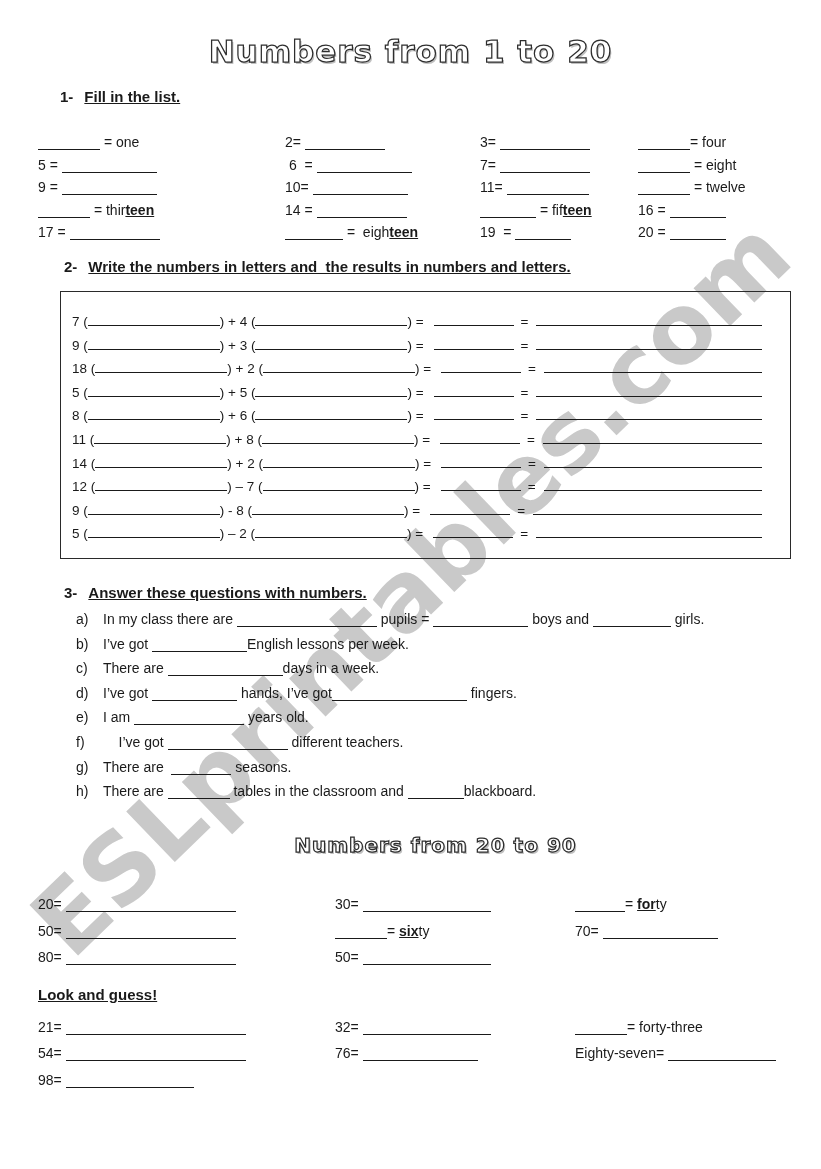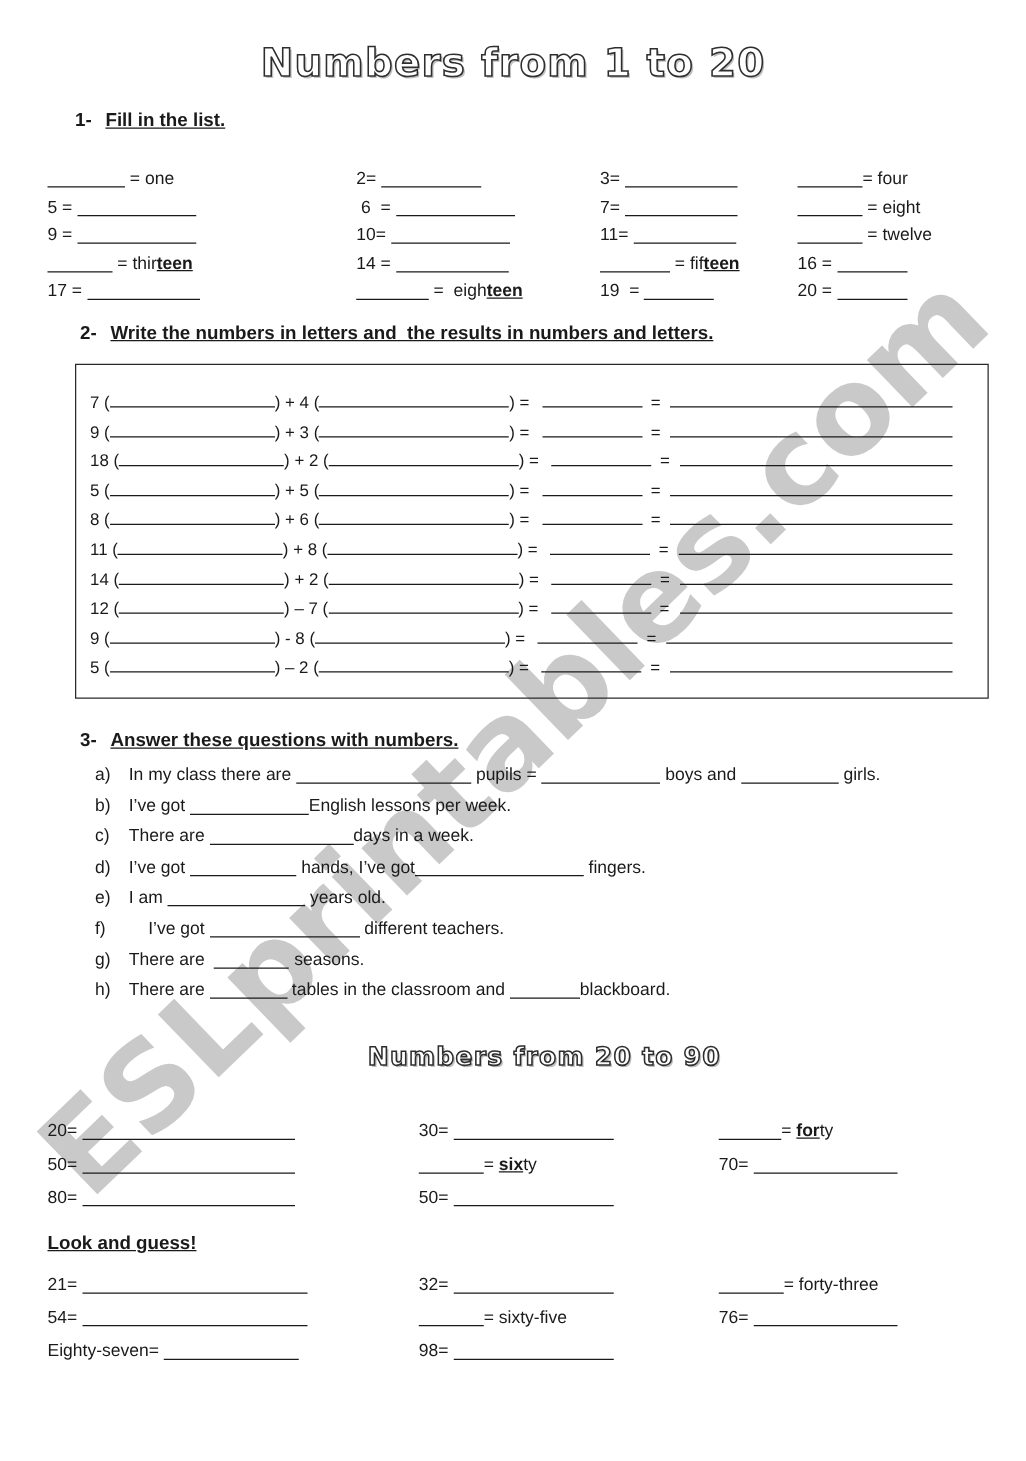--- a/index.html
+++ b/index.html
@@ -251,21 +251,20 @@
 
     <div class="heading hlook">
       <span class="ht">Look and guess!</span>
     </div>
 
     <div class="grid3">
         <div class="cell"><span style="white-space: pre;">21= </span><span class="blank" style="width: 180px;"></span></div>
         <div class="cell"><span style="white-space: pre;">32= </span><span class="blank" style="width: 128px;"></span></div>
         <div class="cell"><span class="blank" style="width: 52px;"></span><span style="white-space: pre;">= forty-three</span></div>
         <div class="cell"><span style="white-space: pre;">54= </span><span class="blank" style="width: 180px;"></span></div>
-        <div class="cell"><span class="blank" style="width: 52px;"></span><span style="white-space: pre;">= sixty-five</span></div>
         <div class="cell"><span style="white-space: pre;">76= </span><span class="blank" style="width: 115px;"></span></div>
         <div class="cell"><span style="white-space: pre;">Eighty-seven= </span><span class="blank" style="width: 108px;"></span></div>
         <div class="cell"><span style="white-space: pre;">98= </span><span class="blank" style="width: 128px;"></span></div>
         <div class="cell"></div>
       </div>
 
   </div>
 </div>
 
 </body></html>

